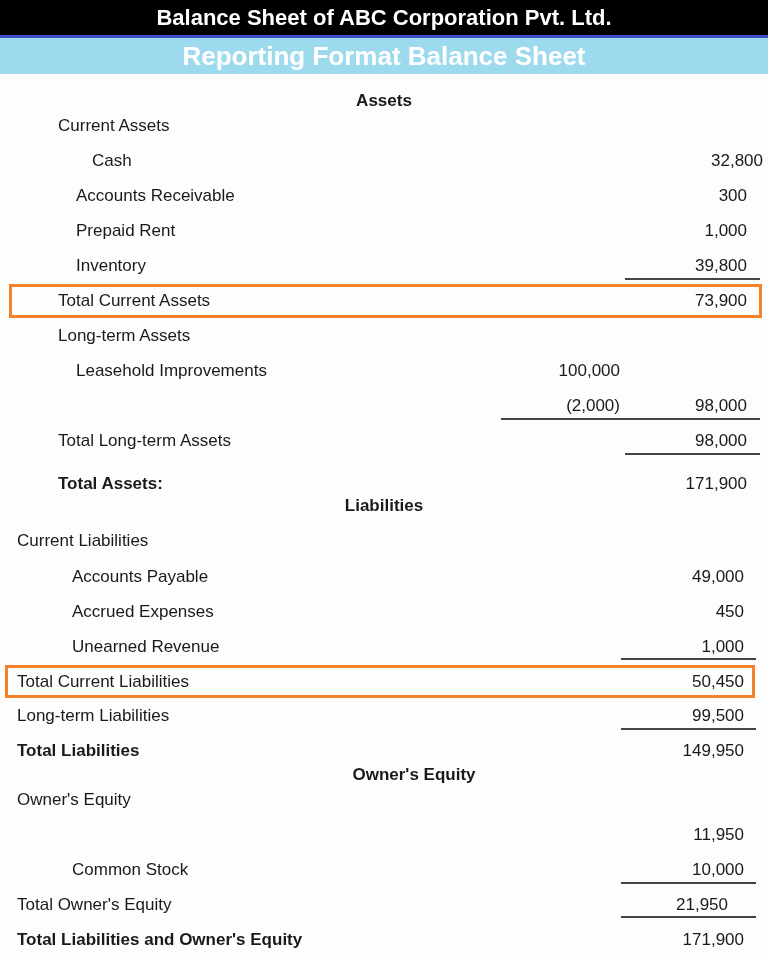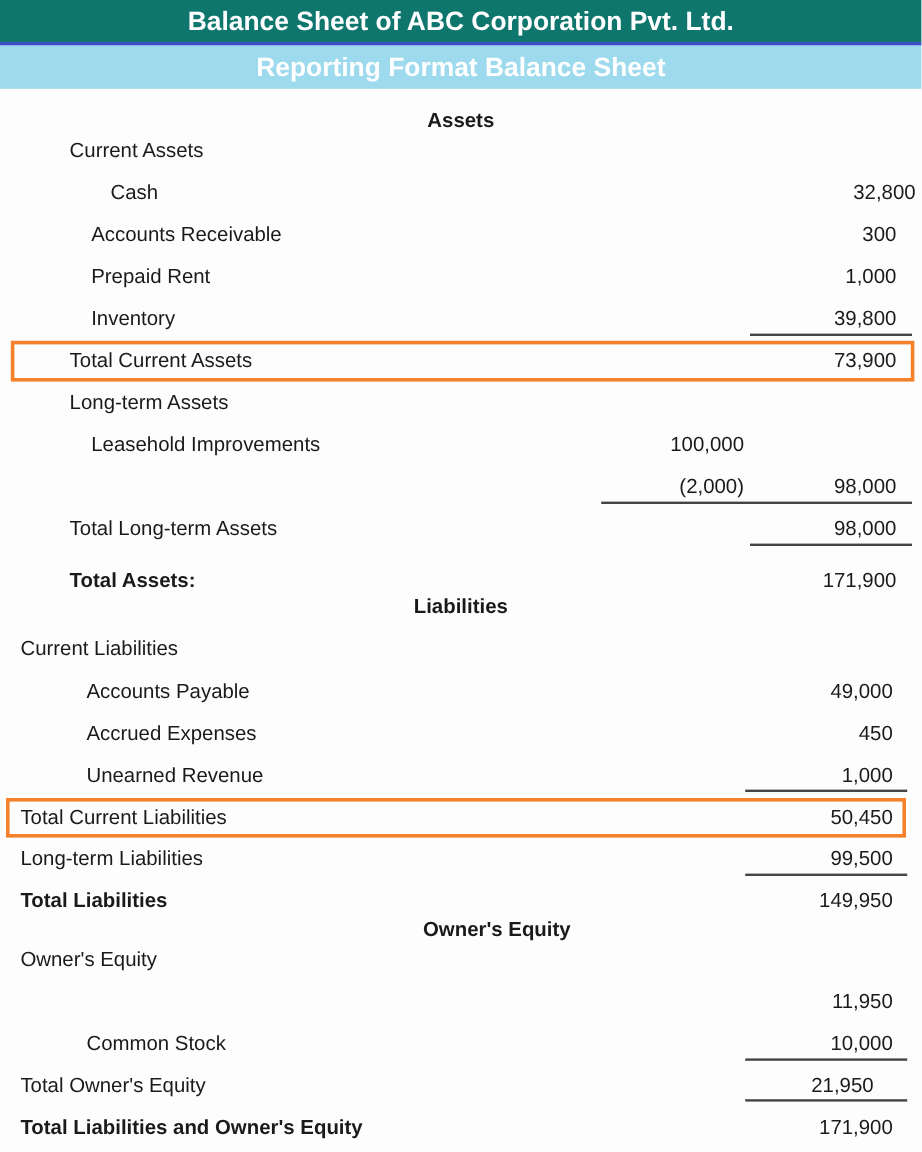--- a/index.html
+++ b/index.html
@@ -5,32 +5,32 @@
     html, body { margin: 0; padding: 0; }
     body {
       width: 768px; height: 960px; overflow: hidden;
       background: #fdfdfd;
       font-family: "Liberation Sans", sans-serif;
       color: #1a1a1a;
       position: relative;
     }
     .title-bar {
       position: absolute; left: 0; top: 0; width: 768px; height: 35px;
-      background: #0f766e;
+      background: #000000;
       color: #ffffff; font-weight: bold; font-size: 22px;
       text-align: center; line-height: 36px;
     }
     .title-divider {
       position: absolute; left: 0; top: 35px; width: 768px; height: 3px;
       background: #3d4fc7;
     }
     .subtitle-bar {
       position: absolute; left: 0; top: 38px; width: 768px; height: 36px;
       background: #9ddaed;
-      color: #ffffff; font-weight: bold; font-size: 22px;
+      color: #ffffff; font-weight: bold; font-size: 26px;
       text-align: center; line-height: 36px;
     }
     .row {
       position: absolute; left: 0; width: 768px; height: 35px;
       font-size: 17px; line-height: 35px;
     }
     .label { position: absolute; white-space: nowrap; }
     .l0 { left: 20px; margin-left: 38px; }
     .l0b { left: 17px; }
     .l1 { left: 76px; }

